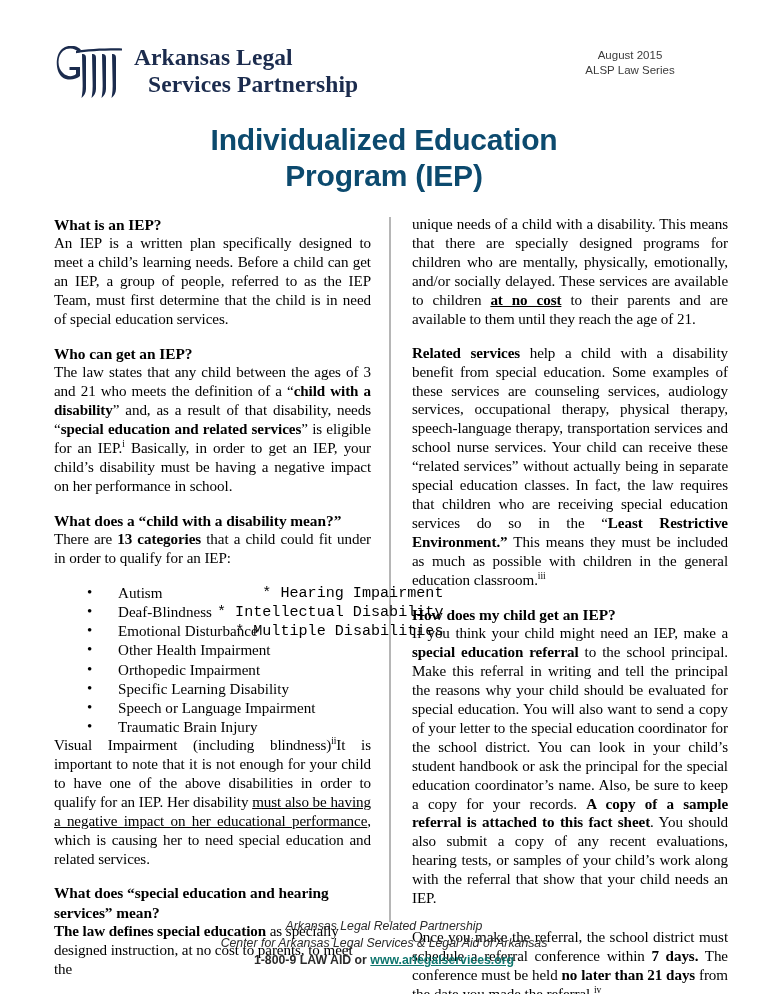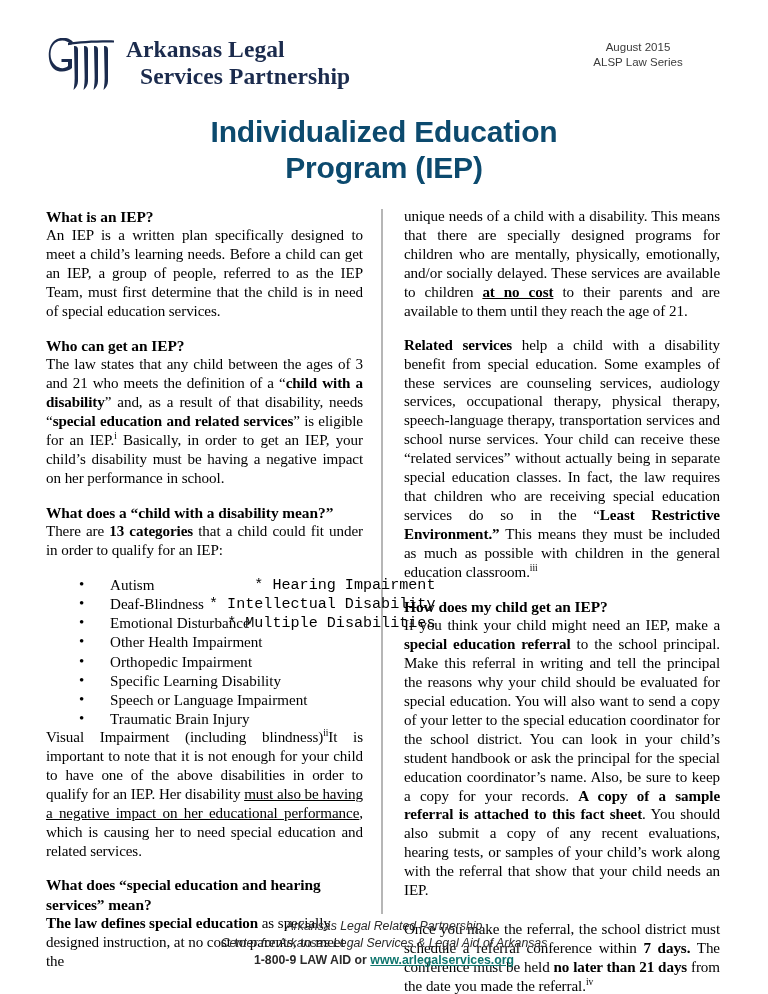--- a/index.html
+++ b/index.html
@@ -11,21 +11,21 @@
     font-family: "Liberation Serif", serif;
     color: #000000;
     overflow: hidden;
     position: relative;
   }
 
   .page {
     position: relative;
     width: 768px;
     height: 994px;
-    padding: 0;
+    padding: 8px;
   }
 
   
   .header {
     position: relative;
     height: 108px;
     padding: 30px 34px 0 48px;
   }
   .logo-block {
     position: absolute;

